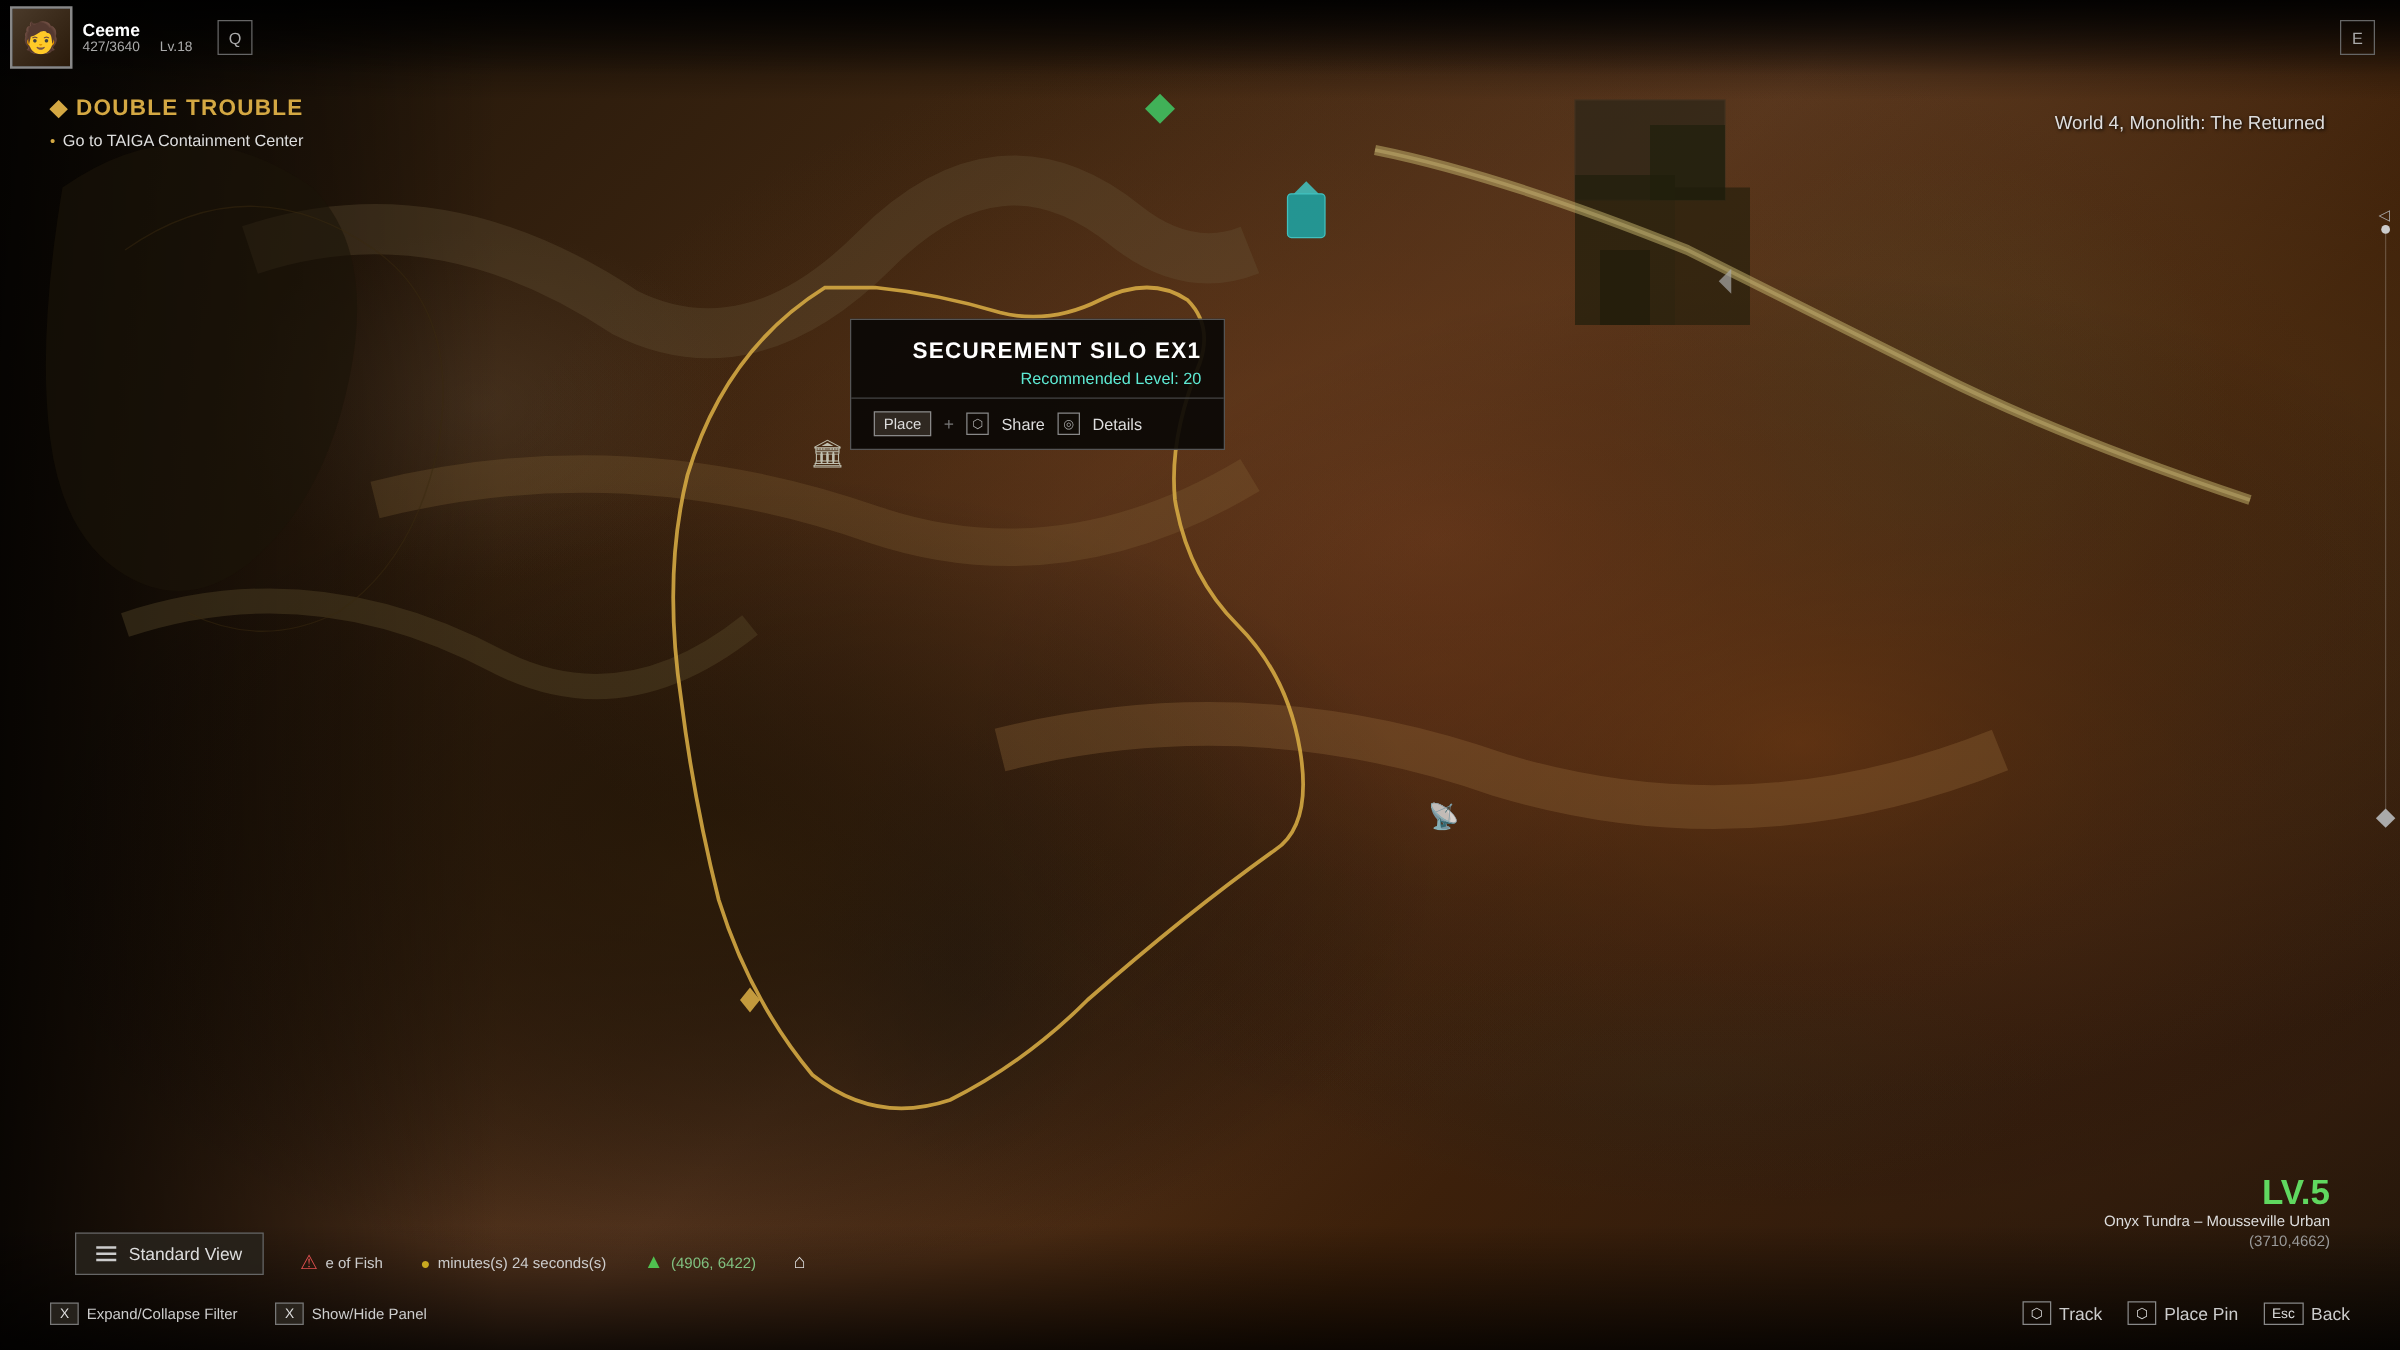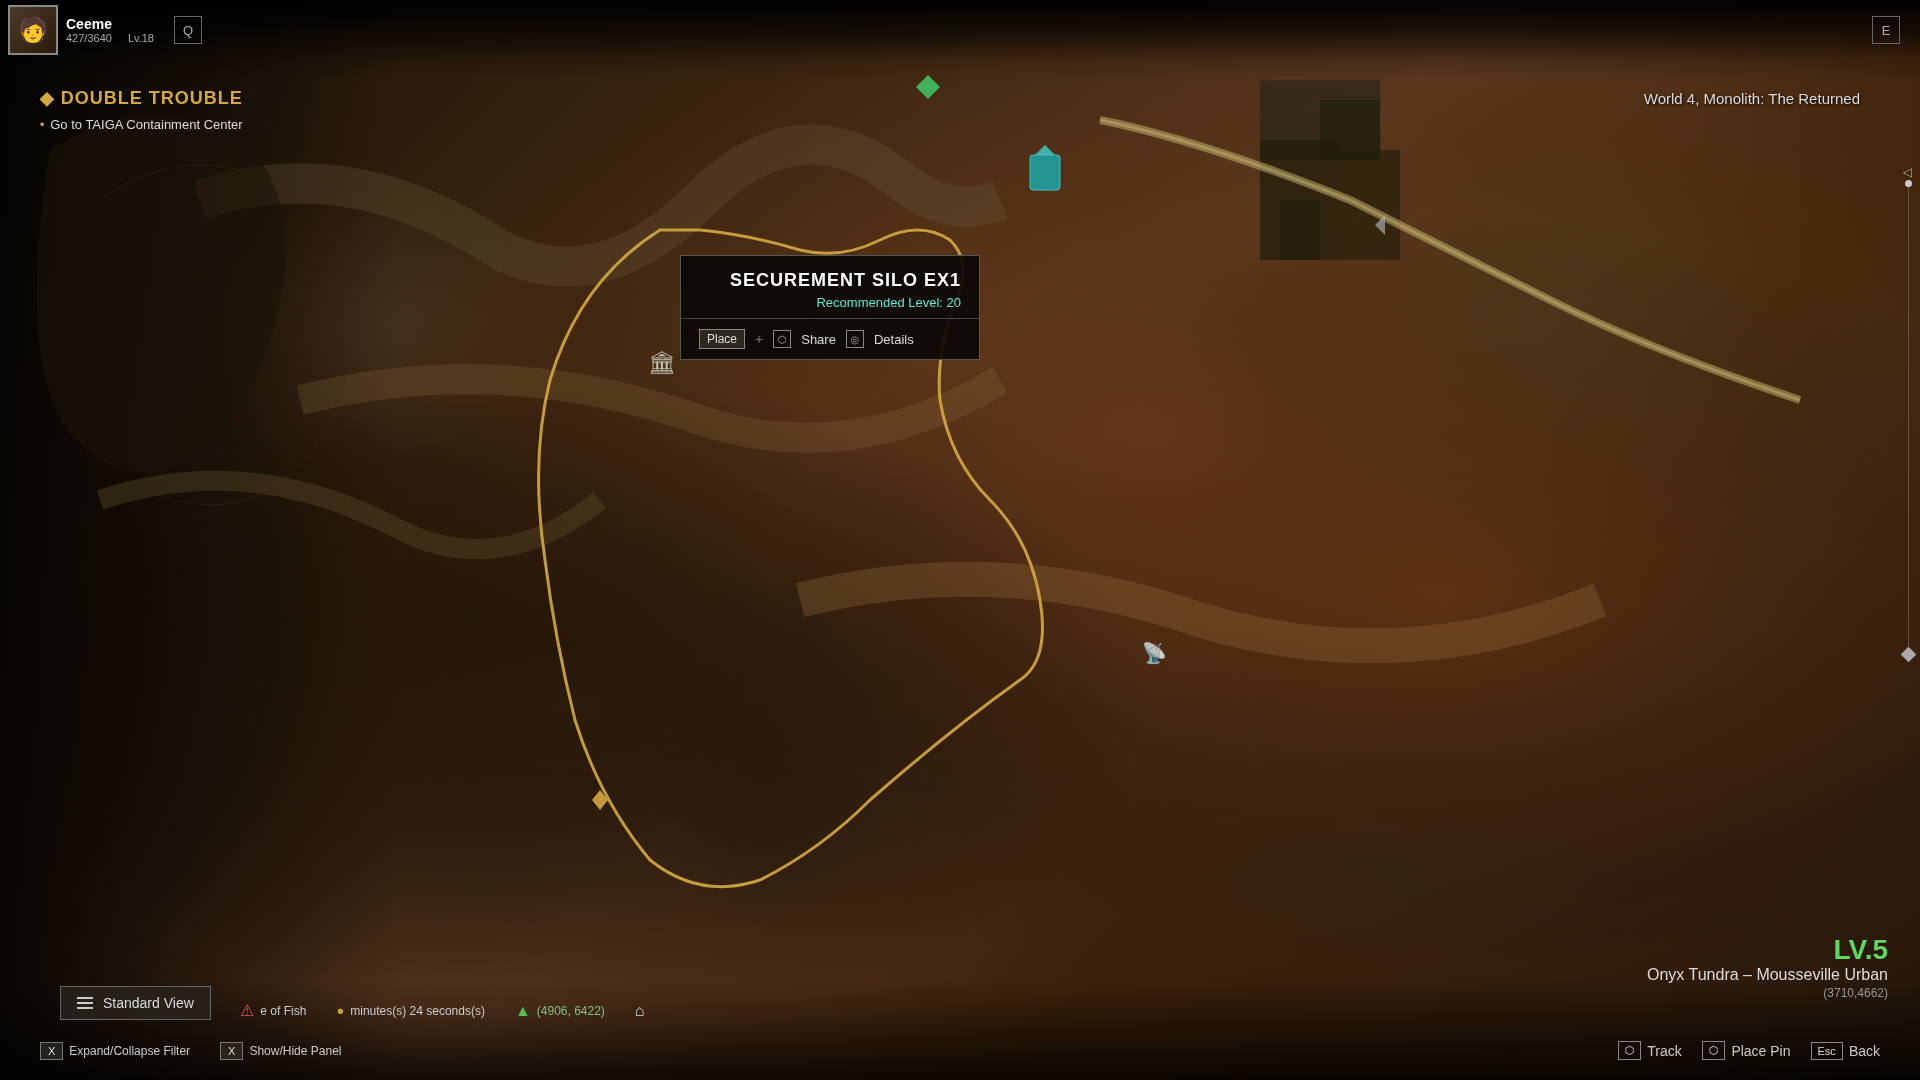--- a/index.html
+++ b/index.html
@@ -161,21 +161,20 @@
       color: #aaa;
       font-size: 13px;
     }
 
     
     #quest-panel {
       position: absolute;
       top: 75px;
       left: 40px;
       z-index: 10;
-      margin-top: 12px;
     }
     #quest-title {
       color: #d4a843;
       font-size: 18px;
       font-weight: bold;
       letter-spacing: 1px;
       margin-bottom: 8px;
     }
     .quest-bullet {
       font-size: 12px;
@@ -405,21 +404,21 @@
 
     
     #location-info {
       position: absolute;
       bottom: 130px;
       right: 40px;
       z-index: 10;
       text-align: right;
     }
     #location-name {
-      font-size: 16px;
+      font-size: 12px;
       color: #ddd;
     }
     #location-coords {
       font-size: 12px;
       color: #999;
       margin-top: 2px;
     }
 
     
     #bottom-keys {
@@ -592,21 +591,21 @@
   </div>
   <div class="status-item">
     <span class="status-icon status-icon-green">▲</span>
     <span class="status-coords">(4906, 6422)</span>
   </div>
   <div class="status-item">
     <span class="status-icon status-home">⌂</span>
   </div>
 </div>
 
-<div id="location-info" style="position: absolute; bottom: 80px; right: 32px; z-index: 10; text-align: right;">
+<div id="location-info" style="position: absolute; bottom: 80px; right: 56px; z-index: 10; text-align: right;">
   <div id="lv-display" style="position:static;text-align:right;">
     <span style="font-size:28px;font-weight:bold;color:#60d860;">LV.</span><span style="font-size:28px;font-weight:bold;color:#60d860;">5</span>
   </div>
   <div id="location-name">Onyx Tundra – Mousseville Urban</div>
   <div id="location-coords">(3710,4662)</div>
 </div>
 
 <div id="bottom-right" style="position: absolute; bottom: 20px; right: 40px; z-index: 10;">
   <div class="bottom-action">
     <span class="action-key">⬡</span>

